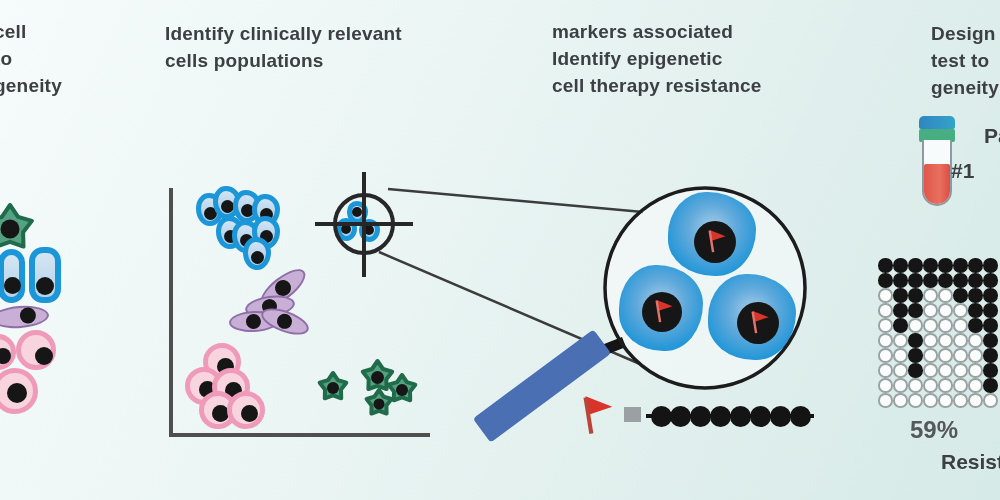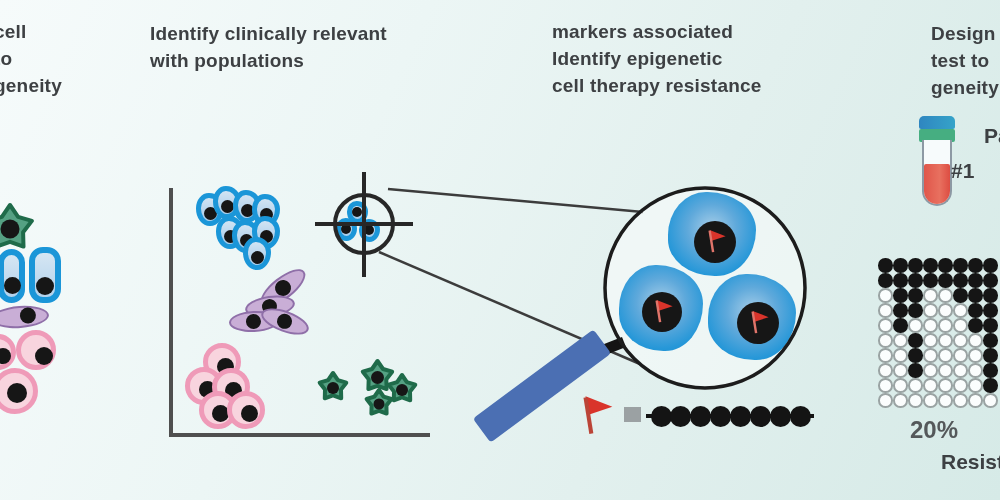--- a/index.html
+++ b/index.html
@@ -201,23 +201,23 @@
       <line x1="364" y1="172" x2="364" y2="277"></line>
       <line x1="315" y1="224" x2="413" y2="224"></line>
     </g>
   </svg>
 
   <div class="heading" style="left:-6px;top:18px">
     <div>cell</div>
     <div>to</div>
     <div>geneity</div>
   </div>
-  <div class="heading" style="left:150px;top:20px">
+  <div class="heading" style="left:165px;top:20px">
     <div>Identify clinically relevant</div>
-    <div>with populations</div>
+    <div>cells populations</div>
   </div>
   <div class="heading" style="left:552px;top:18px">
     <div>markers associated</div>
     <div>Identify epigenetic</div>
     <div>cell therapy resistance</div>
   </div>
   <div class="heading" style="left:931px;top:20px">
     <div>Design</div>
     <div>test to</div>
     <div>geneity</div>
@@ -324,16 +324,16 @@
       <div class="wdot f" style="left: 983px; top: 378px;"></div>
       <div class="wdot e" style="left: 878px; top: 393px;"></div>
       <div class="wdot e" style="left: 893px; top: 393px;"></div>
       <div class="wdot e" style="left: 908px; top: 393px;"></div>
       <div class="wdot e" style="left: 923px; top: 393px;"></div>
       <div class="wdot e" style="left: 938px; top: 393px;"></div>
       <div class="wdot e" style="left: 953px; top: 393px;"></div>
       <div class="wdot e" style="left: 968px; top: 393px;"></div>
       <div class="wdot e" style="left: 983px; top: 393px;"></div>
     </div>
-  <div class="lbl" style="left:910px;top:416px;font-size:24px;color:#54585a">20%</div>
+  <div class="lbl" style="left:910px;top:416px;font-size:24px;color:#54585a">59%</div>
   <div class="lbl" style="left:941px;top:450px;font-size:21px">Resistant</div>
 
 </div>
 
 </body></html>

